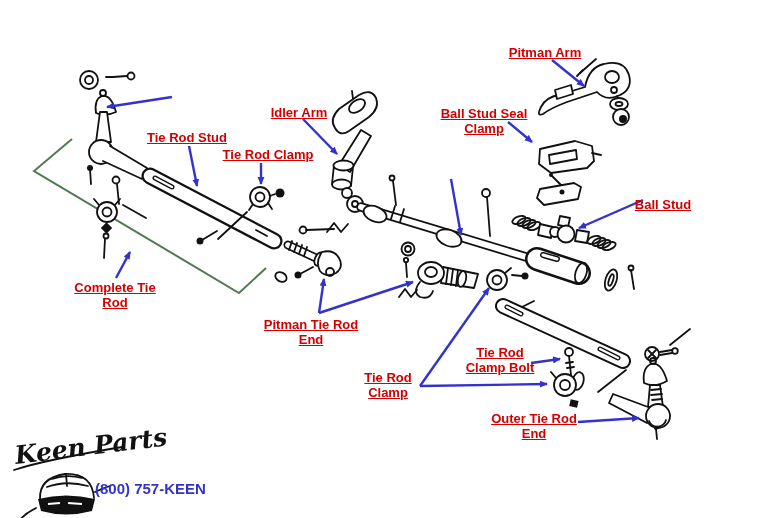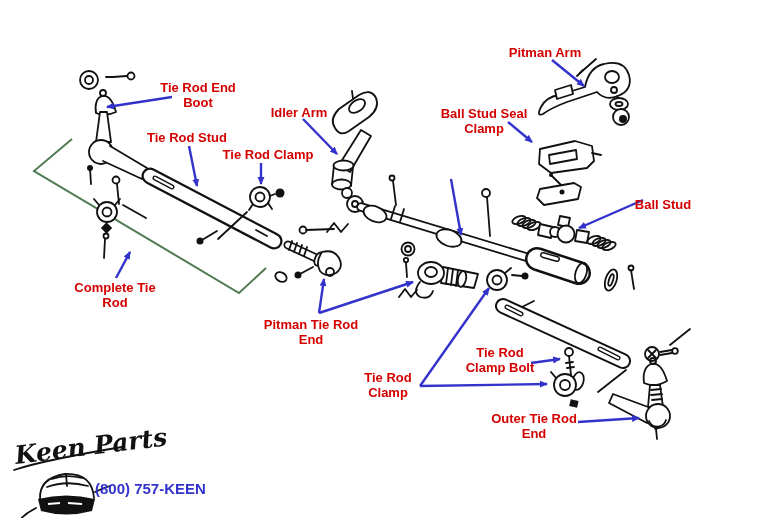--- a/index.html
+++ b/index.html
@@ -17,21 +17,21 @@
   .ink{stroke:var(--diagram-ink,#111);stroke-width:1.8;fill:none;stroke-linecap:round;stroke-linejoin:round;}
   .fillw{fill:#fff;}
   .fillb{fill:var(--diagram-ink,#111);stroke:none;}
   .bracket{fill:none;stroke:var(--bracket-green,#4f7a52);stroke-width:2;}
   .arrow{stroke:var(--arrow-blue,#3333cc);stroke-width:2.4;fill:none;}
   .arrow-head{fill:var(--arrow-blue,#3333cc);}
   .logo-script{font:italic bold 25px "DejaVu Serif",serif;fill:#111;}
   
   .lbl{position:absolute;transform:translateX(-50%);text-align:center;white-space:nowrap;
        font:bold 13px/15px "Liberation Sans",sans-serif;color:var(--label-red,#d40000);cursor:pointer;}
-  .lbl .ln{display:block;}
+  .lbl .ln{display:block;text-decoration:underline;}
   .phone{position:absolute;left:95px;top:480px;font:bold 15px "Liberation Sans",sans-serif;
          color:var(--arrow-blue,#3333cc);white-space:nowrap;}
   .copyright{position:absolute;left:95px;top:496px;font:11px "Liberation Sans",sans-serif;
          color:var(--copyright-black,#1a1a1a);white-space:nowrap;}
 </style>
 </head>
 <body>
 
 <div class="stage">
 
@@ -282,24 +282,20 @@
     <path d="M47,487 Q66,480 88,486" class="ink" stroke-width="1.4"></path>
     <line x1="66" y1="474" x2="67" y2="486" class="ink" stroke-width="1.3"></line>
     <path d="M38,499 Q66,492 95,499 L92,511 Q66,518 41,511 Z" class="fillb"></path>
     <line x1="48" y1="504" x2="60" y2="503" stroke="#fff" stroke-width="2"></line>
     <line x1="68" y1="503" x2="82" y2="504" stroke="#fff" stroke-width="2"></line>
     <path d="M36,508 Q24,514 18,522" class="ink" stroke-width="2"></path>
     <path d="M95,492 Q103,488 110,486" class="ink" stroke-width="2"></path>
   </g>
 </svg>
 
-  <div class="lbl" style="left:198px;top:80px;">
-    <span class="ln">Tie Rod End</span>
-    <span class="ln">Boot</span>
-  </div>
   <div class="lbl" style="left:187px;top:130px;">
     <span class="ln">Tie Rod Stud</span>
   </div>
   <div class="lbl" style="left:268px;top:147px;">
     <span class="ln">Tie Rod Clamp</span>
   </div>
   <div class="lbl" style="left:299px;top:105px;">
     <span class="ln">Idler Arm</span>
   </div>
   <div class="lbl" style="left:545px;top:45px;">

